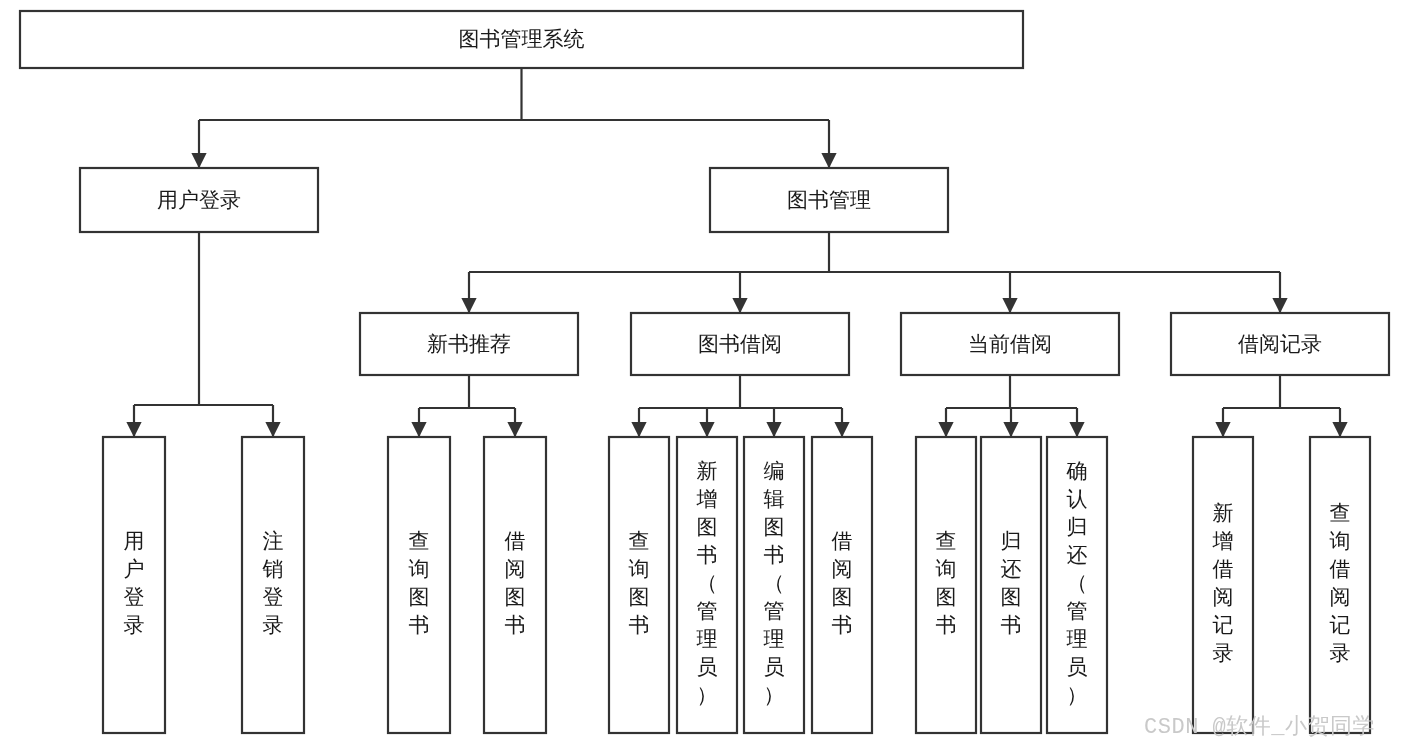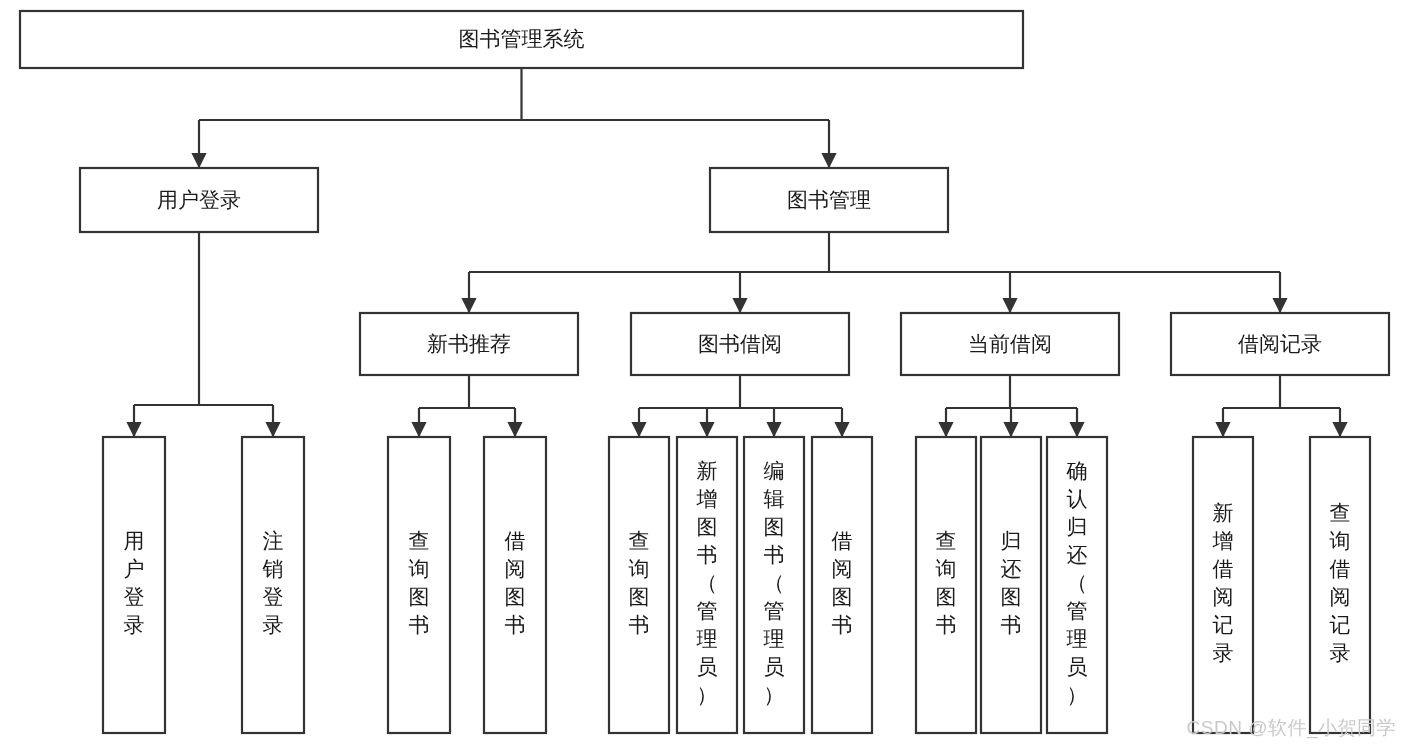--- a/index.html
+++ b/index.html
@@ -43,24 +43,24 @@
     dominant-baseline: middle;
   }
   .node-label-v {
     font-family: "Liberation Sans", "DejaVu Sans", sans-serif;
     font-size: 21px;
     fill: #1a1a1a;
     text-anchor: middle;
   }
   .watermark {
     position: absolute;
-    right: 7px;
+    right: 28px;
     bottom: 6px;
-    font-family: Liberation Sans, sans-serif;
-    font-size: 19px;
+    font-family: Liberation Mono, monospace;
+    font-size: 22px;
     color: #c9c9c9;
     letter-spacing: 0.5px;
     white-space: nowrap;
     user-select: none;
   }
 </style>
 </head>
 <body>
 
 <div id="diagram-root">

